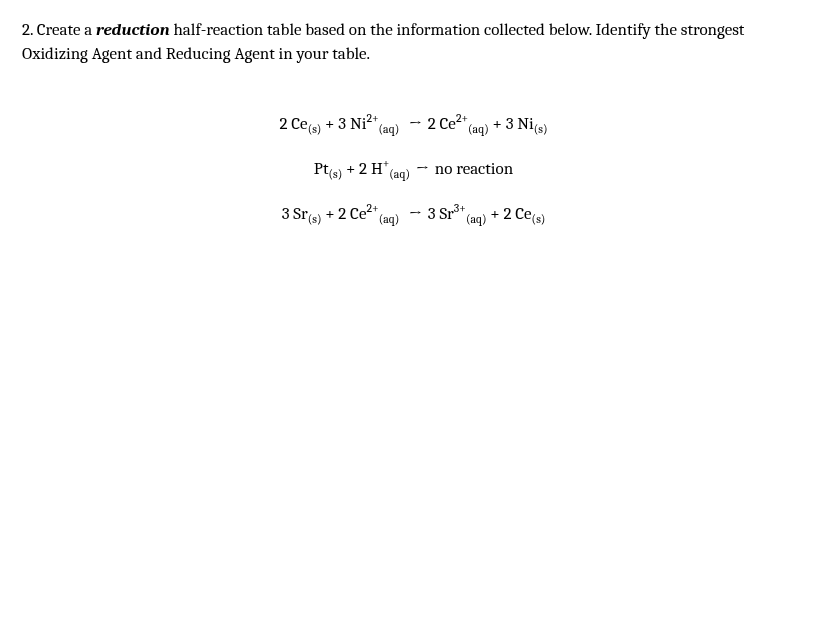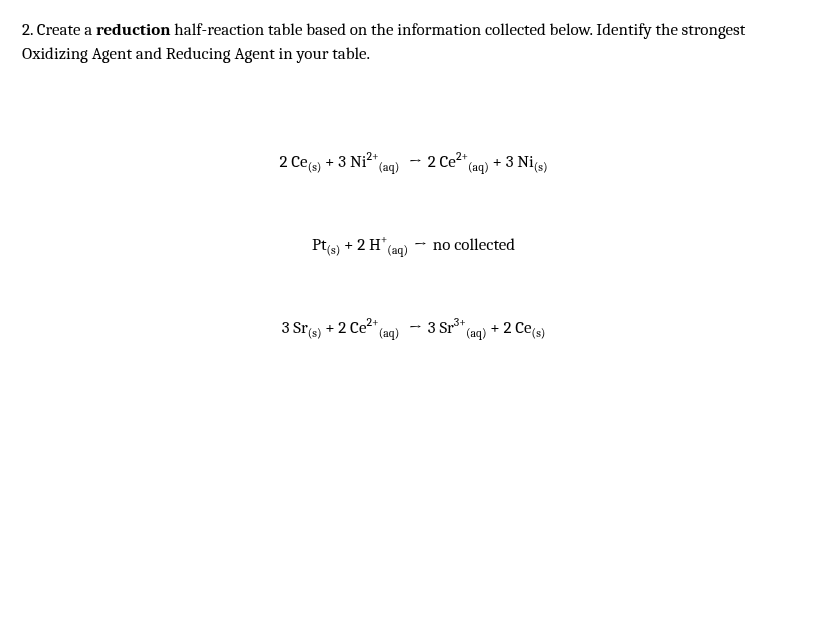--- a/index.html
+++ b/index.html
@@ -15,31 +15,31 @@
       padding: 18px 22px;
       color: #000000;
     }
     .question-text {
       font-size: 17px;
       line-height: 1.4;
       margin-bottom: 48px;
     }
     .bold-italic {
       font-weight: bold;
+      font-style: italic;
     }
     .equations-container {
       text-align: center;
     }
     .equation {
       font-size: 17px;
       font-family: Cambria, Georgia, serif;
       margin-bottom: 26px;
       display: inline-block;
       text-align: left;
-      margin-top: 38px;
     }
     .equation-wrapper {
       text-align: center;
       margin-bottom: 0;
     }
     sub {
       font-size: 0.7em;
       vertical-align: sub;
       line-height: 0;
     }
@@ -75,21 +75,21 @@
       <span>3</span>
       <span>Ni</span><sub>(s)</sub>
     </div>
   </div>
 
   <div class="equation-wrapper">
     <div class="equation">
       <span>Pt</span><sub>(s)</sub><span> + </span><span>2</span>
       <span>H</span><sup>+</sup><sub>(aq)</sub>
       <span class="arrow">→</span>
-      <span>no collected</span>
+      <span>no reaction</span>
     </div>
   </div>
 
 
   <div class="equation-wrapper">
     <div class="equation">
       <span>3</span>
       <span>Sr</span><sub>(s)</sub><span> + </span><span>2</span>
       <span>Ce</span><sup>2+</sup><sub>(aq)</sub>
       &nbsp;<span class="arrow">→</span>

